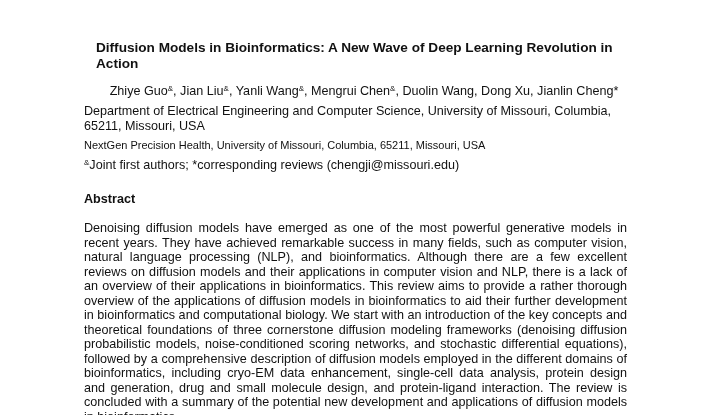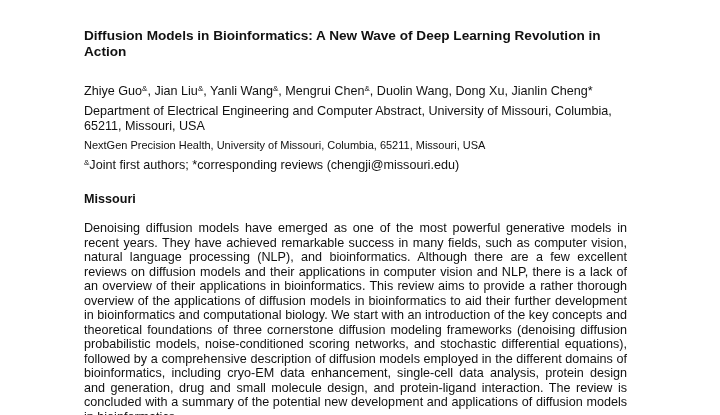--- a/index.html
+++ b/index.html
@@ -22,30 +22,31 @@
       width: 543px;
     }
     .title {
       position: absolute;
       top: 28px;
       left: 0;
       width: 543px;
       font-weight: bold;
       font-size: 13.6px;
       line-height: 16px;
-      margin: 0;
+      margin: 12px;
     }
     .authors {
       position: absolute;
       top: 84px;
       left: 0;
       width: 560px;
       font-size: 12.6px;
       line-height: 15px;
       white-space: nowrap;
+      text-align: center;
     }
     .authors sup {
       font-size: 8px;
       vertical-align: 4px;
       line-height: 0;
     }
     .affil1 {
       position: absolute;
       top: 104px;
       left: 0;
@@ -99,20 +100,20 @@
 </head>
 <body>
 
 <div class="page">
   <h1 class="title">Diffusion Models in Bioinformatics: A New Wave of Deep Learning Revolution in Action</h1>
 
   <div class="authors">
     <span><span>Zhiye Guo</span><sup>&amp;</sup></span><span>, </span><span><span>Jian Liu</span><sup>&amp;</sup></span><span>, </span><span><span>Yanli Wang</span><sup>&amp;</sup></span><span>, </span><span><span>Mengrui Chen</span><sup>&amp;</sup></span><span>, </span><span><span>Duolin Wang</span></span><span>, </span><span><span>Dong Xu</span></span><span>, </span><span><span>Jianlin Cheng</span><span>*</span></span>
   </div>
 
-  <div class="affil1">Department of Electrical Engineering and Computer Abstract, University of Missouri, Columbia, 65211, Missouri, USA</div>
+  <div class="affil1">Department of Electrical Engineering and Computer Science, University of Missouri, Columbia, 65211, Missouri, USA</div>
   <div class="affil2">NextGen Precision Health, University of Missouri, Columbia, 65211, Missouri, USA</div>
 
   <div class="note"><sup>&amp;</sup><span>Joint first authors; *corresponding reviews (chengji@missouri.edu)</span></div>
 
-  <h2 class="abstract-heading">Missouri</h2>
+  <h2 class="abstract-heading">Abstract</h2>
   <p class="abstract-body">Denoising diffusion models have emerged as one of the most powerful generative models in recent years. They have achieved remarkable success in many fields, such as computer vision, natural language processing (NLP), and bioinformatics. Although there are a few excellent reviews on diffusion models and their applications in computer vision and NLP, there is a lack of an overview of their applications in bioinformatics. This review aims to provide a rather thorough overview of the applications of diffusion models in bioinformatics to aid their further development in bioinformatics and computational biology. We start with an introduction of the key concepts and theoretical foundations of three cornerstone diffusion modeling frameworks (denoising diffusion probabilistic models, noise-conditioned scoring networks, and stochastic differential equations), followed by a comprehensive description of diffusion models employed in the different domains of bioinformatics, including cryo-EM data enhancement, single-cell data analysis, protein design and generation, drug and small molecule design, and protein-ligand interaction. The review is concluded with a summary of the potential new development and applications of diffusion models in bioinformatics.</p>
 </div>
 
 </body></html>

